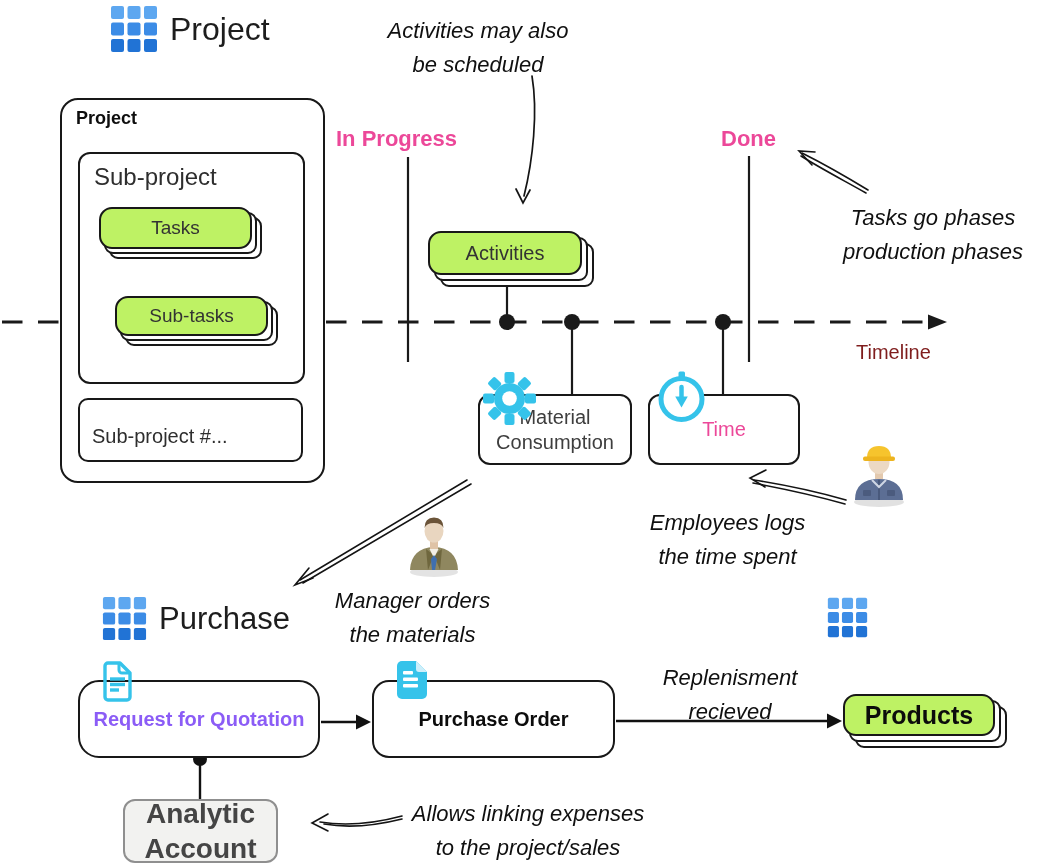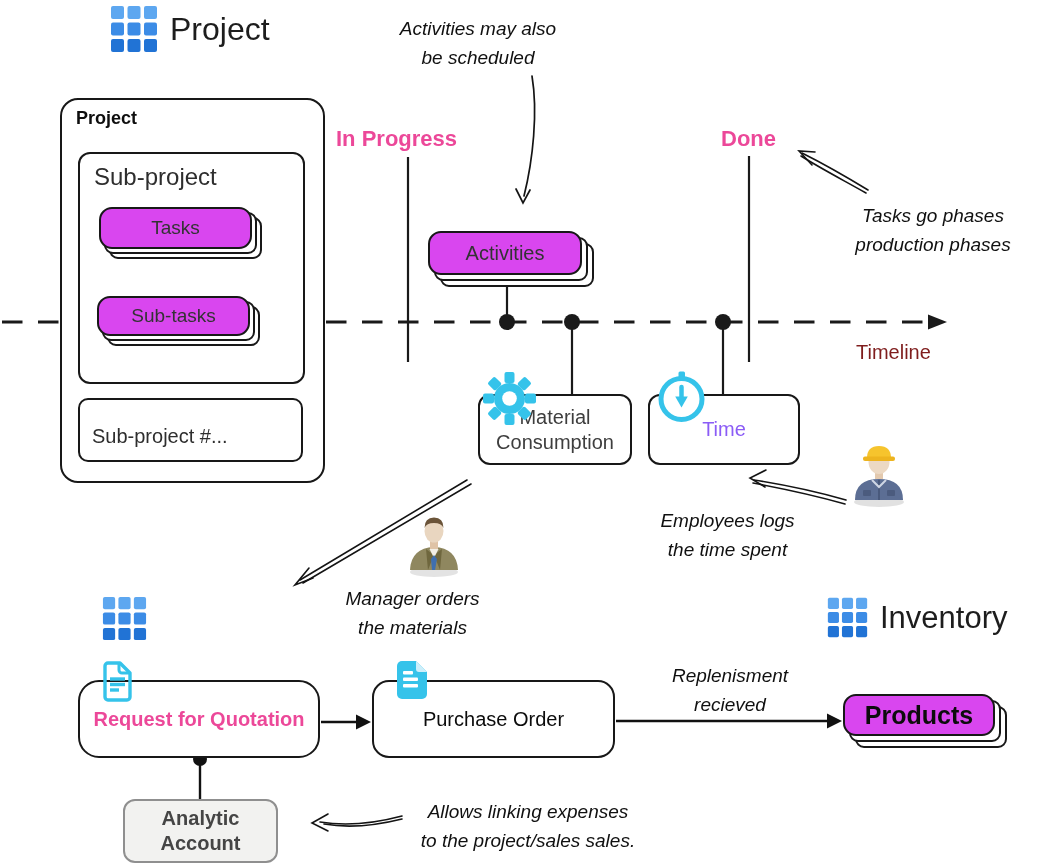--- a/index.html
+++ b/index.html
@@ -7,26 +7,26 @@
        font-family:"Liberation Sans",sans-serif;overflow:hidden}
   svg.bg{position:absolute;left:0;top:0;z-index:0}
   .box{position:absolute;background:#fff;border:2.4px solid #181818;box-sizing:border-box;
        display:flex;align-items:center;justify-content:center;text-align:center;
        color:#333;font-size:20px;z-index:2;line-height:1.25}
   .panel{position:absolute;background:#fff;border:2.6px solid #181818;box-sizing:border-box;
          border-radius:18px;z-index:1}
   .stack{position:absolute;z-index:2}
   .stack .layer{position:absolute;background:#fff;border:2.3px solid #181818;
                 border-radius:9px;width:100%;height:100%;box-sizing:border-box}
-  .stack .main{position:absolute;left:0;top:0;width:100%;height:100%;background:#d946ef;
+  .stack .main{position:absolute;left:0;top:0;width:100%;height:100%;background:#bef264;
                border:2.3px solid #181818;border-radius:13px;box-sizing:border-box;
                display:flex;align-items:center;justify-content:center;color:#333;font-size:19px}
   .module{position:absolute;display:flex;align-items:center;gap:12px;
           color:#1d1d1d;font-size:32px;z-index:3}
-  .note{position:absolute;font-style:italic;font-size:19px;line-height:1.55;color:#101010;
+  .note{position:absolute;font-style:italic;font-size:22px;line-height:1.55;color:#101010;
         text-align:center;white-space:pre-line;z-index:3}
   .phase{position:absolute;font-weight:bold;font-size:22px;color:#ec4899;z-index:3}
   .lbl{position:absolute;z-index:3}
   .pre{white-space:pre-line}
   .icon{position:absolute;z-index:4}
   .gray-box{background:#f2f2f0;border:2.2px solid #8f8f8f;border-radius:12px;
             color:#454545;font-weight:bold}
 </style>
 </head>
 <body>
@@ -104,52 +104,52 @@
         <rect x="17.5" y="1" width="13" height="13" rx="2" fill="#5da7f0"></rect>
         <rect x="34" y="1" width="13" height="13" rx="2" fill="#5da7f0"></rect>
     <rect x="1" y="17.5" width="13" height="13" rx="2" fill="#3c8ce6"></rect>
         <rect x="17.5" y="17.5" width="13" height="13" rx="2" fill="#3c8ce6"></rect>
         <rect x="34" y="17.5" width="13" height="13" rx="2" fill="#3c8ce6"></rect>
     <rect x="1" y="34" width="13" height="13" rx="2" fill="#2173d5"></rect>
         <rect x="17.5" y="34" width="13" height="13" rx="2" fill="#2173d5"></rect>
         <rect x="34" y="34" width="13" height="13" rx="2" fill="#2173d5"></rect>
       </g>
   </svg>
+  <span>Purchase</span>
 </div>
 
 <div class="module" style="left:827px;top:597px;font-size:31px">
   <svg width="41" height="41" viewBox="0 0 48 48">
     <g>
         <rect x="1" y="1" width="13" height="13" rx="2" fill="#5da7f0"></rect>
         <rect x="17.5" y="1" width="13" height="13" rx="2" fill="#5da7f0"></rect>
         <rect x="34" y="1" width="13" height="13" rx="2" fill="#5da7f0"></rect>
     <rect x="1" y="17.5" width="13" height="13" rx="2" fill="#3c8ce6"></rect>
         <rect x="17.5" y="17.5" width="13" height="13" rx="2" fill="#3c8ce6"></rect>
         <rect x="34" y="17.5" width="13" height="13" rx="2" fill="#3c8ce6"></rect>
     <rect x="1" y="34" width="13" height="13" rx="2" fill="#2173d5"></rect>
         <rect x="17.5" y="34" width="13" height="13" rx="2" fill="#2173d5"></rect>
         <rect x="34" y="34" width="13" height="13" rx="2" fill="#2173d5"></rect>
       </g>
   </svg>
-  <span>Inventory</span>
 </div>
 
 <div class="panel" style="left:60px;top:98px;width:265px;height:385px"></div>
 <div class="lbl" style="left:76px;top:108px;font-weight:bold;font-size:18px;color:#0e0e0e">Project</div>
 
 <div class="panel" style="left:78px;top:152px;width:227px;height:232px;border-radius:12px;border-width:2.3px"></div>
 <div class="lbl" style="left:94px;top:163px;font-size:24px;color:#2e2e2e">Sub-project</div>
 
 <div class="stack" style="left:99px;top:207px;width:153px;height:42px">
   <div class="layer" style="left:10px;top:10px"></div>
   <div class="layer" style="left:5px;top:5px"></div>
   <div class="main">Tasks</div>
 </div>
 
-<div class="stack" style="left:97px;top:296px;width:153px;height:40px">
+<div class="stack" style="left:115px;top:296px;width:153px;height:40px">
   <div class="layer" style="left:10px;top:10px"></div>
   <div class="layer" style="left:5px;top:5px"></div>
   <div class="main">Sub-tasks</div>
 </div>
 
 <div class="box" style="left:78px;top:398px;width:225px;height:64px;border-radius:10px;border-width:2.3px;
       justify-content:flex-start;align-items:flex-start;padding:24px 12px;font-size:20px;color:#2e2e2e">Sub-project #...</div>
 
 <div class="phase" style="left:336px;top:126px">In Progress</div>
 <div class="phase" style="left:721px;top:126px">Done</div>
@@ -171,21 +171,21 @@
     <rect x="21.5" y="0" width="10" height="11" rx="2" transform="rotate(135 26.5 26.5)"></rect>
     <rect x="21.5" y="0" width="10" height="11" rx="2" transform="rotate(180 26.5 26.5)"></rect>
     <rect x="21.5" y="0" width="10" height="11" rx="2" transform="rotate(225 26.5 26.5)"></rect>
     <rect x="21.5" y="0" width="10" height="11" rx="2" transform="rotate(270 26.5 26.5)"></rect>
     <rect x="21.5" y="0" width="10" height="11" rx="2" transform="rotate(315 26.5 26.5)"></rect>
   </g>
   <circle cx="26.5" cy="26.5" r="15.5" fill="#35c3ea"></circle>
   <circle cx="26.5" cy="26.5" r="7.3" fill="#fff"></circle>
 </svg>
 
-<div class="box" style="left:648px;top:394px;width:152px;height:71px;border-radius:12px;border-width:2.2px;color:#8b5cf6">Time</div>
+<div class="box" style="left:648px;top:394px;width:152px;height:71px;border-radius:12px;border-width:2.2px;color:#ec4899">Time</div>
 <svg class="icon" style="left:654px;top:370px" width="55" height="55" viewBox="0 0 55 55">
   <rect x="24.5" y="1.5" width="6.5" height="7" rx="1.5" fill="#35c3ea"></rect>
   <circle cx="27.5" cy="29" r="20.5" fill="#fff" stroke="#35c3ea" stroke-width="5"></circle>
   <line x1="27.5" y1="17" x2="27.5" y2="28" stroke="#35c3ea" stroke-width="4.5" stroke-linecap="round"></line>
   <polygon points="27.5,37.5 21.2,26.5 33.8,26.5" fill="#35c3ea"></polygon>
 </svg>
 
 <svg class="icon" style="left:850px;top:440px" width="58" height="68" viewBox="0 0 58 68">
   <ellipse cx="29" cy="62" rx="25" ry="5" fill="#c8c8c8" opacity="0.55"></ellipse>
   <path d="M5 60 q0 -21 24 -21 q24 0 24 21 z" fill="#5c6e94"></path>
@@ -205,46 +205,46 @@
   <path d="M20 37 l8 6 -6 15 z" fill="#6f673e"></path>
   <path d="M36 37 l-8 6 6 15 z" fill="#6f673e"></path>
   <path d="M23.5 37 h9 l-4.5 9 z" fill="#f2efe6"></path>
   <path d="M28 43 l3 4 -2 11 h-3 l-1 -11 z" fill="#3f6fae"></path>
   <rect x="24" y="28" width="8" height="9" fill="#dfc3a6"></rect>
   <ellipse cx="28" cy="19" rx="9.5" ry="11.5" fill="#e9d6c0"></ellipse>
   <path d="M18.5 16 q0 -10.5 9.5 -10.5 q9.5 0 9.5 10.5 q-2 -5 -9.5 -5 q-7.5 0 -9.5 5 z" fill="#6b5439"></path>
 </svg>
 
 <div class="box" style="left:78px;top:680px;width:242px;height:78px;border-radius:21px;
-      font-weight:bold;font-size:20px;color:#ec4899">Request for Quotation</div>
+      font-weight:bold;font-size:20px;color:#8b5cf6">Request for Quotation</div>
 <svg class="icon" style="left:97px;top:660px" width="38" height="42" viewBox="0 0 38 42">
   <path d="M11 3 h12 l10 10 v24 a3 3 0 0 1 -3 3 h-19 a3 3 0 0 1 -3 -3 v-31 a3 3 0 0 1 3 -3 z" fill="none" stroke="#35c3ea" stroke-width="3.4" stroke-linejoin="round"></path>
   <path d="M22 3 v7 a3 3 0 0 0 3 3 h8" fill="none" stroke="#35c3ea" stroke-width="3"></path>
   <line x1="13" y1="19" x2="28" y2="19" stroke="#35c3ea" stroke-width="3.4"></line>
   <line x1="13" y1="24.5" x2="28" y2="24.5" stroke="#35c3ea" stroke-width="3.4"></line>
   <line x1="13" y1="30" x2="22" y2="30" stroke="#35c3ea" stroke-width="3.4"></line>
 </svg>
 
 <div class="box" style="left:372px;top:680px;width:243px;height:78px;border-radius:17px;
-      font-weight:normal;font-size:20px;color:#0c0c0c">Purchase Order</div>
+      font-weight:bold;font-size:20px;color:#0c0c0c">Purchase Order</div>
 <svg class="icon" style="left:393px;top:659px" width="38" height="42" viewBox="0 0 38 42">
   <path d="M9 2 h14 l11 11 v22 a5 5 0 0 1 -5 5 h-20 a5 5 0 0 1 -5 -5 v-28 a5 5 0 0 1 5 -5 z" fill="#35c3ea"></path>
   <path d="M23 2 l11 11 h-8 a3 3 0 0 1 -3 -3 z" fill="#cdeffb"></path>
   <rect x="10" y="12" width="10" height="3.6" rx="1" fill="#fff"></rect>
   <rect x="10" y="18.5" width="15" height="3.6" rx="1" fill="#fff"></rect>
   <rect x="10" y="25" width="15" height="3.6" rx="1" fill="#fff"></rect>
 </svg>
 
 <div class="stack" style="left:843px;top:694px;width:152px;height:42px">
   <div class="layer" style="left:12px;top:12px"></div>
   <div class="layer" style="left:6px;top:6px"></div>
   <div class="main" style="font-weight:bold;font-size:25px;color:#0c0c0c">Products</div>
 </div>
 
-<div class="box gray-box pre" style="left:123px;top:799px;width:155px;height:64px;font-size:20px">Analytic
+<div class="box gray-box pre" style="left:123px;top:799px;width:155px;height:64px;font-size:28px">Analytic
 Account</div>
 
 <div class="note" style="left:378px;top:14px;width:200px">Activities may also
 be scheduled</div>
 <div class="note" style="left:833px;top:201px;width:200px">Tasks go phases
 production phases</div>
 <div class="note" style="left:630px;top:506px;width:195px">Employees logs
 the time spent</div>
 <div class="note" style="left:315px;top:584px;width:195px">Manager orders
 the materials</div>

